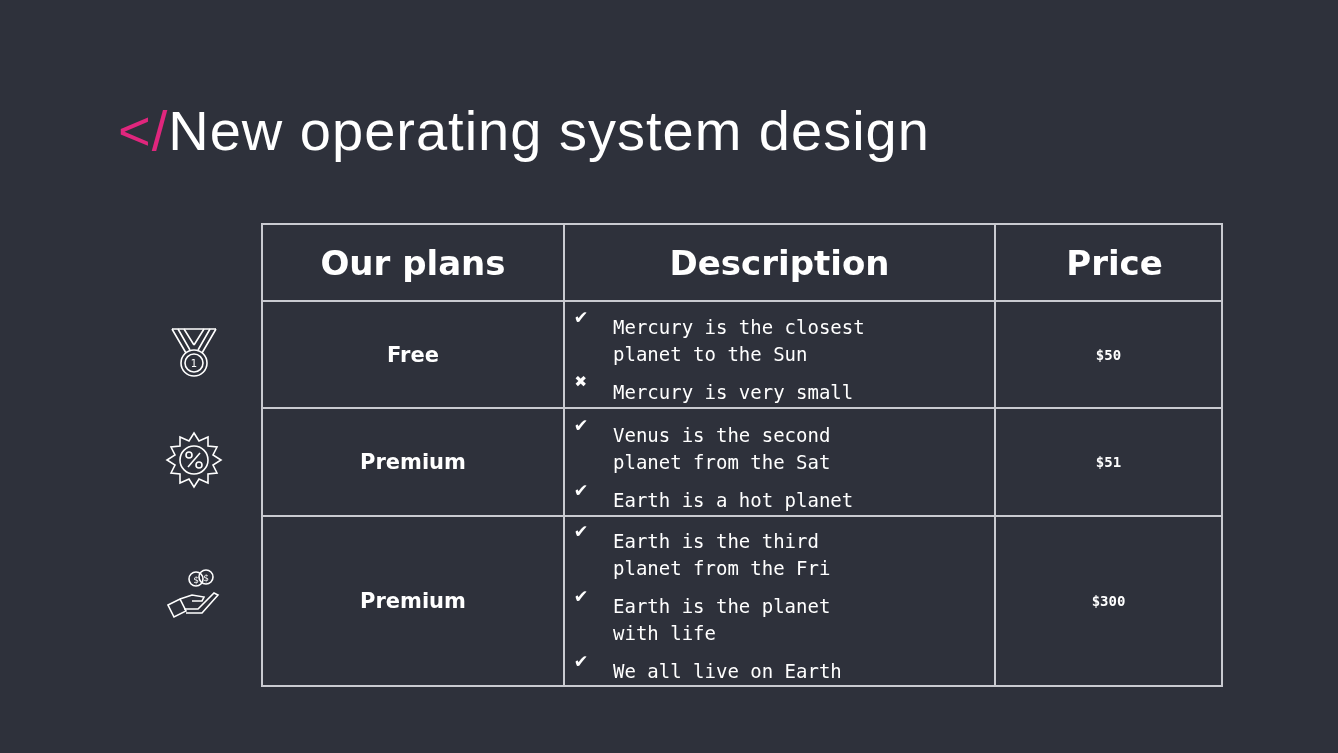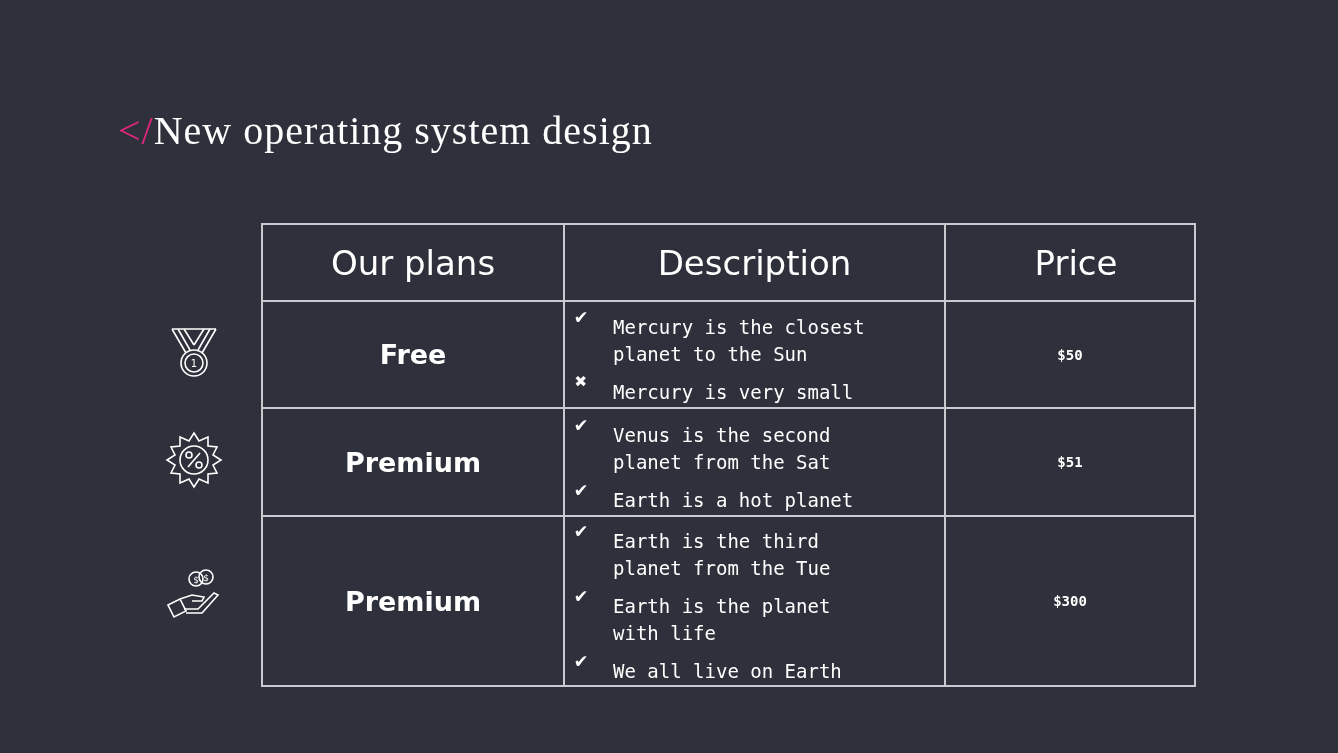--- a/index.html
+++ b/index.html
@@ -8,22 +8,22 @@
       background: #2e313b;
       color: #ffffff;
       font-family: "DejaVu Sans", sans-serif;
       position: relative;
       overflow: hidden;
     }
     .title {
       position: absolute;
       left: 118px;
       top: 96px;
-      font-family: Liberation Serif, serif;
-      font-size: 40px;
+      font-family: Liberation Sans, sans-serif;
+      font-size: 56px;
       letter-spacing: 1px;
       line-height: 70px;
       white-space: nowrap;
     }
     .title .accent { color: #e0267d; }
     .title .text { color: #ffffff; }
 
     .icon {
       position: absolute;
       left: 164px;
@@ -38,33 +38,33 @@
       top: 223px;
       border-collapse: collapse;
       border: 2px solid #c9cad0;
     }
     table.plans th, table.plans td {
       border: 2px solid #c9cad0;
     }
     table.plans th {
       height: 77px;
       font-family: "DejaVu Sans", sans-serif;
-      font-weight: normal;
+      font-weight: bold;
       font-size: 34px;
       text-align: center;
       color: #ffffff;
       border-radius: 14px;
     }
     .col1 { width: 302px; }
-    .col2 { width: 381px; }
-    .col3 { width: 250px; padding-left: 12px; }
+    .col2 { width: 431px; }
+    .col3 { width: 227px; padding-left: 12px; }
     td.plan-name {
       text-align: center;
       font-weight: bold;
-      font-size: 27px;
+      font-size: 21px;
     }
     td.price {
       text-align: center;
       font-family: "DejaVu Sans Mono", monospace;
       font-weight: bold;
       font-size: 14px;
     }
     td.desc {
       padding: 0 0 0 10px;
       font-family: "DejaVu Sans Mono", monospace;
@@ -160,21 +160,21 @@
         </div>
       </td>
       <td class="price">$51</td>
     </tr>
     <tr class="row3">
       <td class="plan-name">Premium</td>
       <td class="desc">
         <div class="bullet">
           <span class="mark">✔</span>
           <span class="btext">Earth is the third
-planet from the Tue</span>
+planet from the Fri</span>
         </div>
         <div class="bullet">
           <span class="mark">✔</span>
           <span class="btext">Earth is the planet
 with life</span>
         </div>
         <div class="bullet">
           <span class="mark">✔</span>
           <span class="btext">We all live on Earth</span>
         </div>

